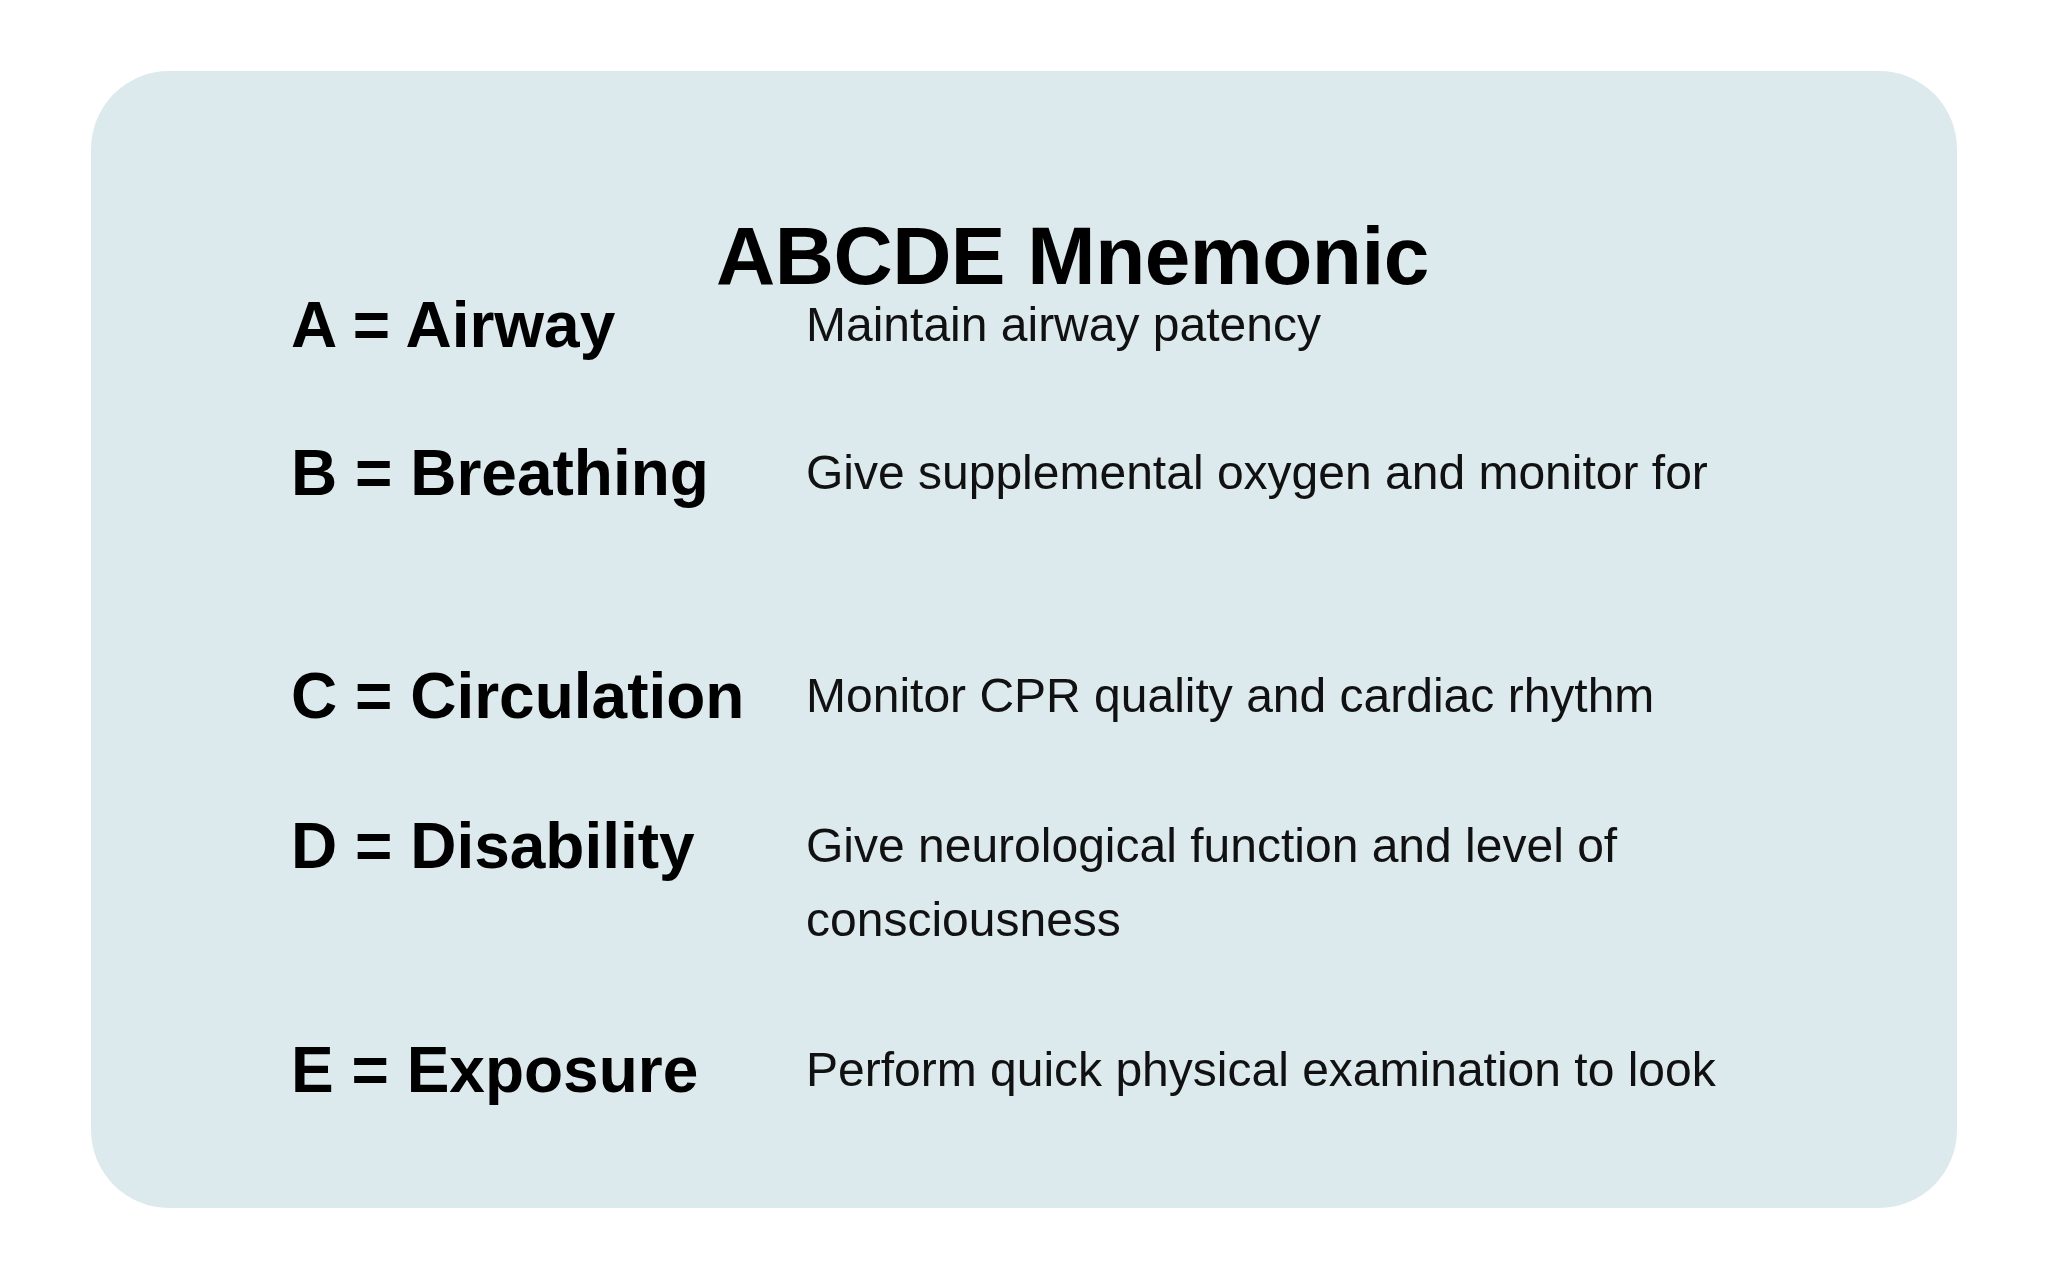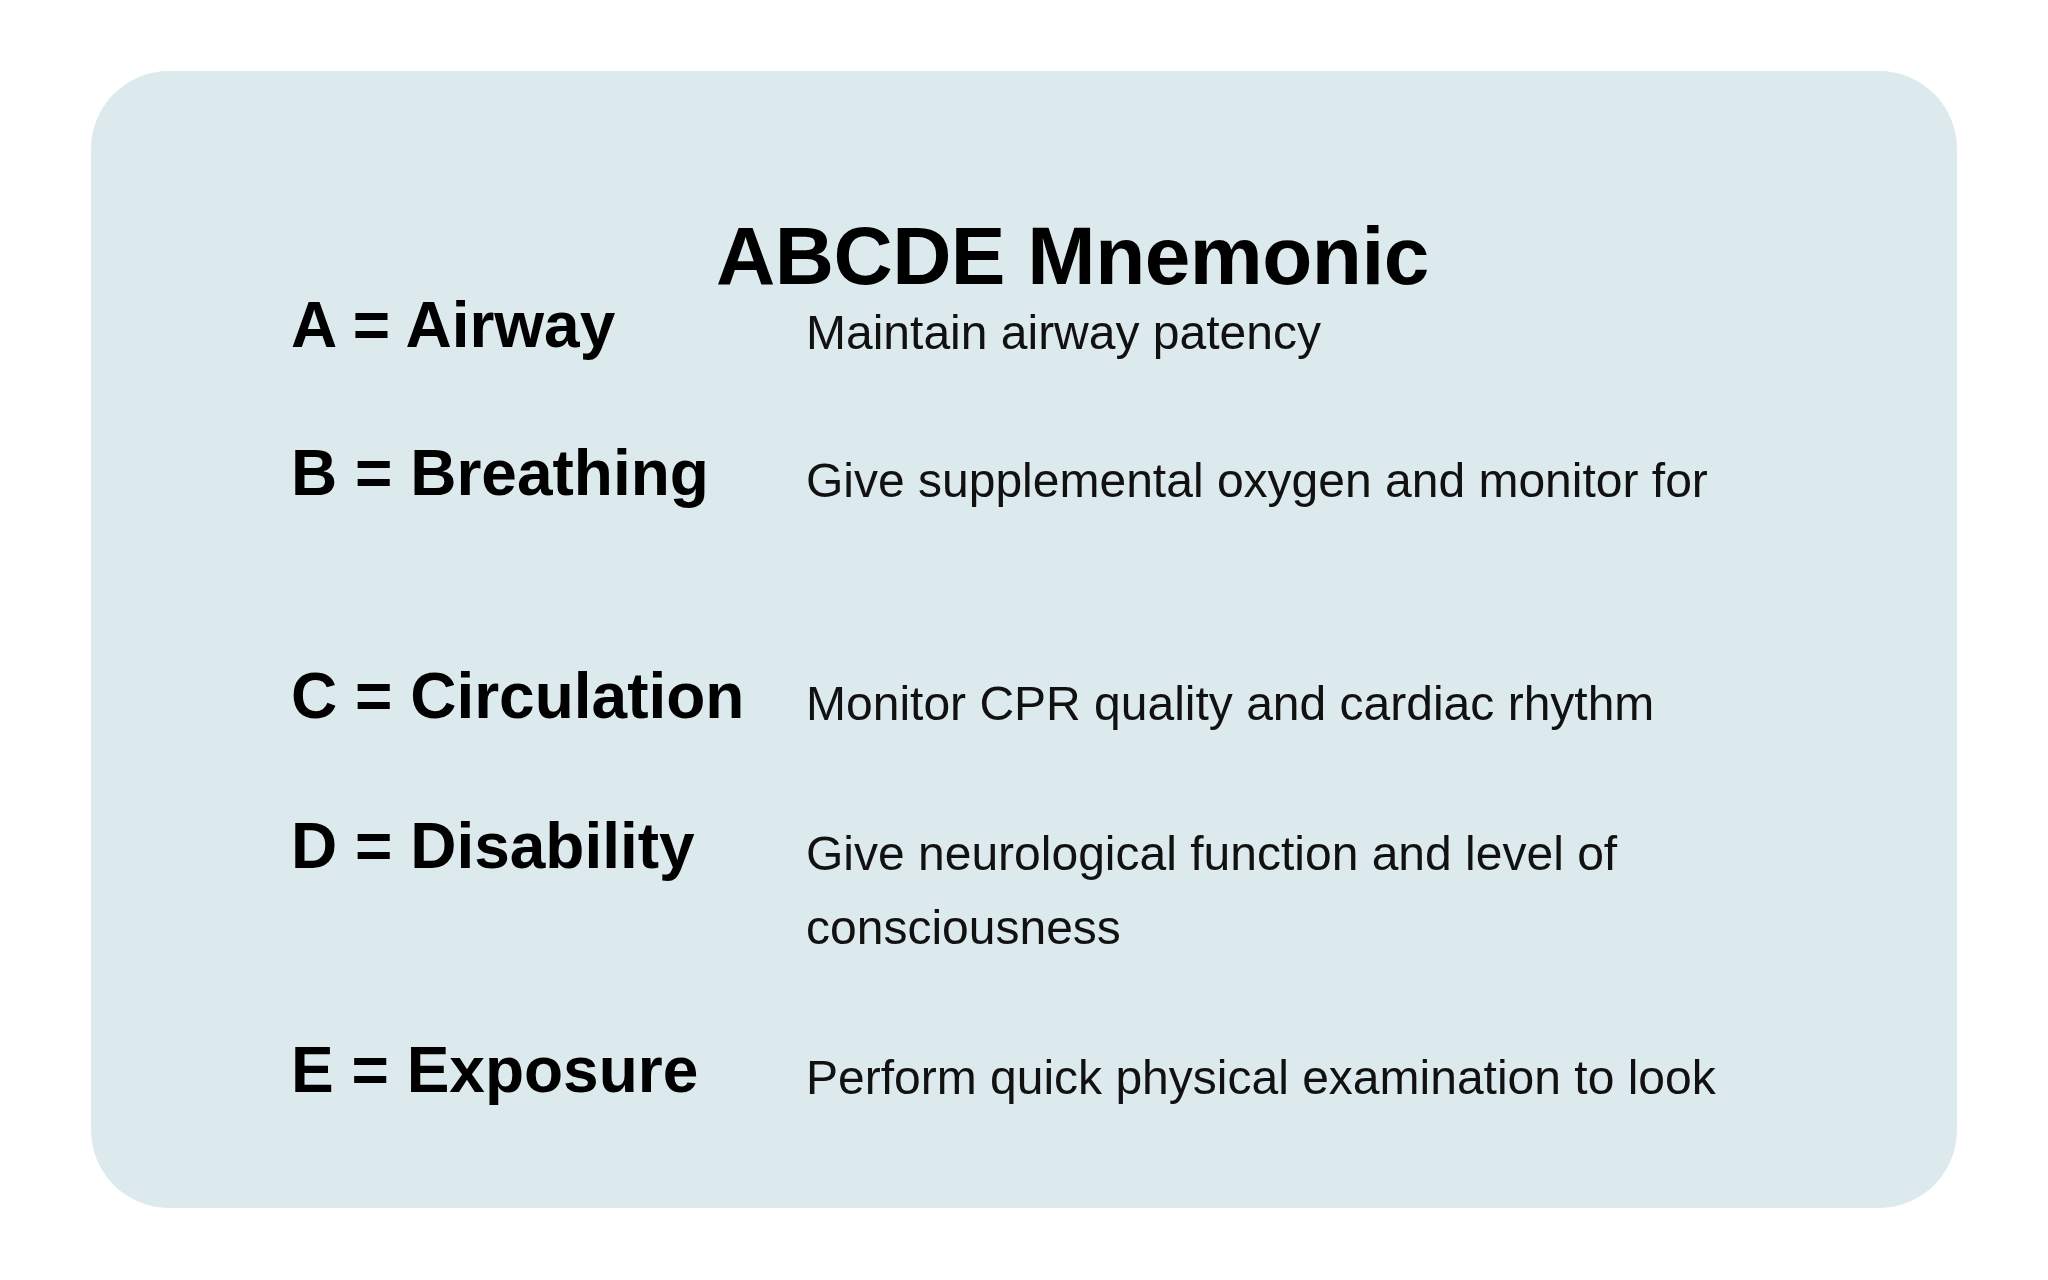--- a/index.html
+++ b/index.html
@@ -46,21 +46,21 @@
       top: 0;
       font-size: 64px;
       line-height: 74px;
       font-weight: bold;
       white-space: nowrap;
       color: #000000;
     }
     .desc {
       position: absolute;
       left: 515px;
-      top: 8px;
+      top: 0;
       font-size: 48px;
       line-height: 74px;
       font-weight: normal;
       color: #111111;
     }
     .desc-line {
       display: block;
       white-space: nowrap;
     }
   </style>

